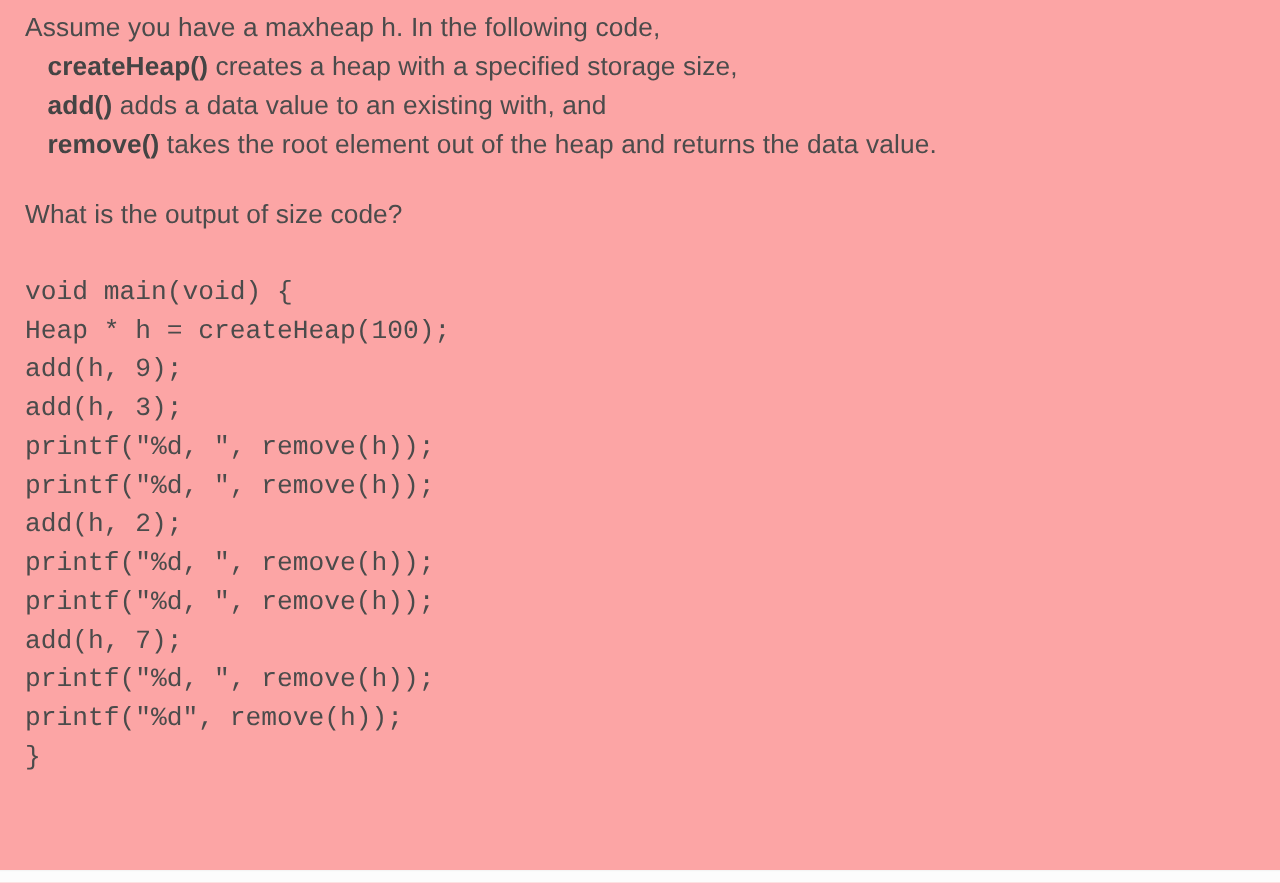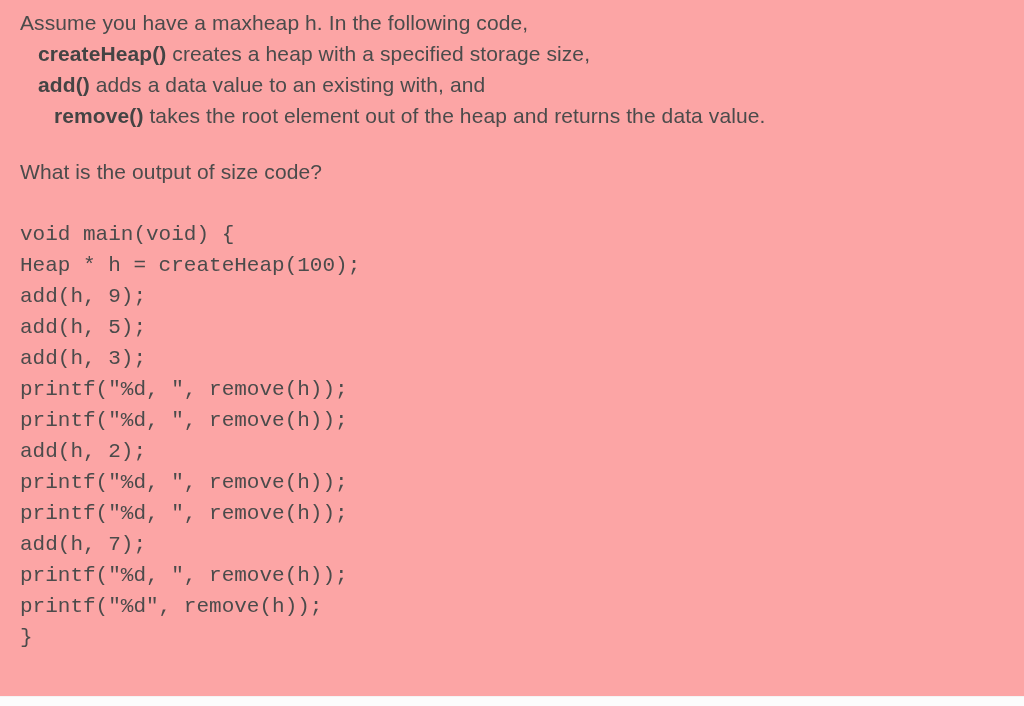--- a/index.html
+++ b/index.html
@@ -35,21 +35,21 @@
     line-height: 21px;
     letter-spacing: 0.1px;
     color: #4b4b4b;
   }
 
   
   .intro-lead   { left: 20px; top: 12px; }
   .intro-item   { left: 38px; font-size: 21px; }
   .intro-item-1 { top: 43px; }
   .intro-item-2 { top: 74px; }
-  .intro-item-3 { top: 105px; margin-left: 16px; }
+  .intro-item-3 { top: 105px; }
 
   .fn-bold {
     font-weight: 700;
     color: #444444;
   }
 
   
   .question { left: 20px; top: 161px; }
 
   
@@ -100,21 +100,20 @@
 
     <div class="line intro-item intro-item-3"><span class="fn-bold">remove()</span><span> takes the root element out of the heap and returns the data value.</span></div>
   </div>
 
   <div class="line question">What is the output of size code?</div>
 
   <div class="code-block">
       <div class="code-line">void main(void) {</div>
       <div class="code-line indent">Heap * h = createHeap(100);</div>
       <div class="code-line indent">add(h, 9);</div>
-      <div class="code-line indent">add(h, 5);</div>
       <div class="code-line indent">add(h, 3);</div>
       <div class="code-line indent">printf("%d, ", remove(h));</div>
       <div class="code-line indent">printf("%d, ", remove(h));</div>
       <div class="code-line indent">add(h, 2);</div>
       <div class="code-line indent">printf("%d, ", remove(h));</div>
       <div class="code-line indent">printf("%d, ", remove(h));</div>
       <div class="code-line indent">add(h, 7);</div>
       <div class="code-line indent">printf("%d, ", remove(h));</div>
       <div class="code-line indent">printf("%d", remove(h));</div>
       <div class="code-line">}</div>

